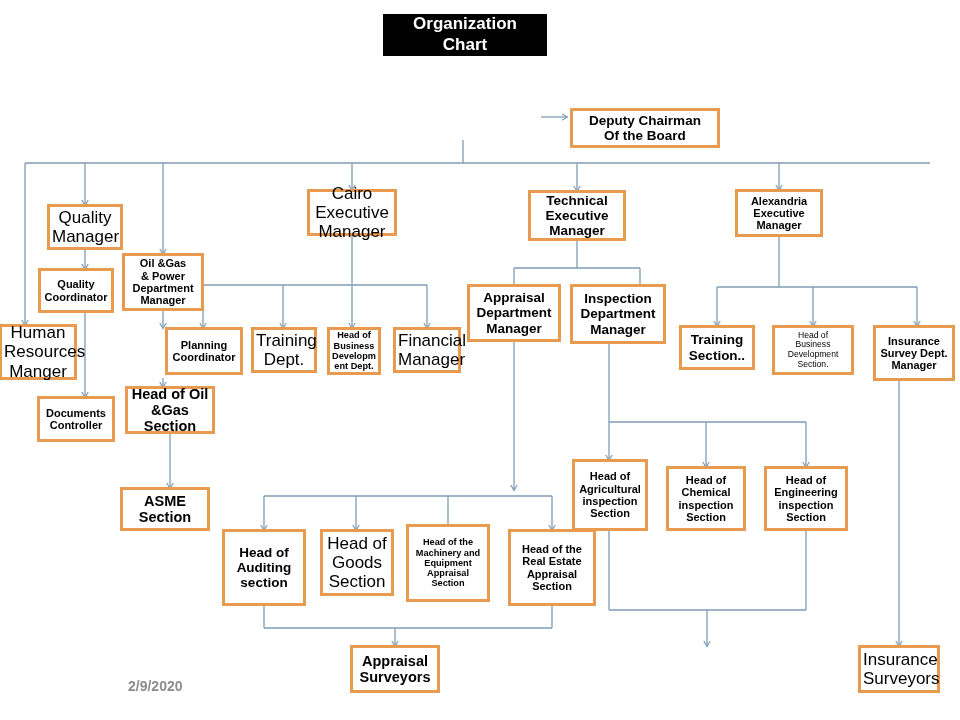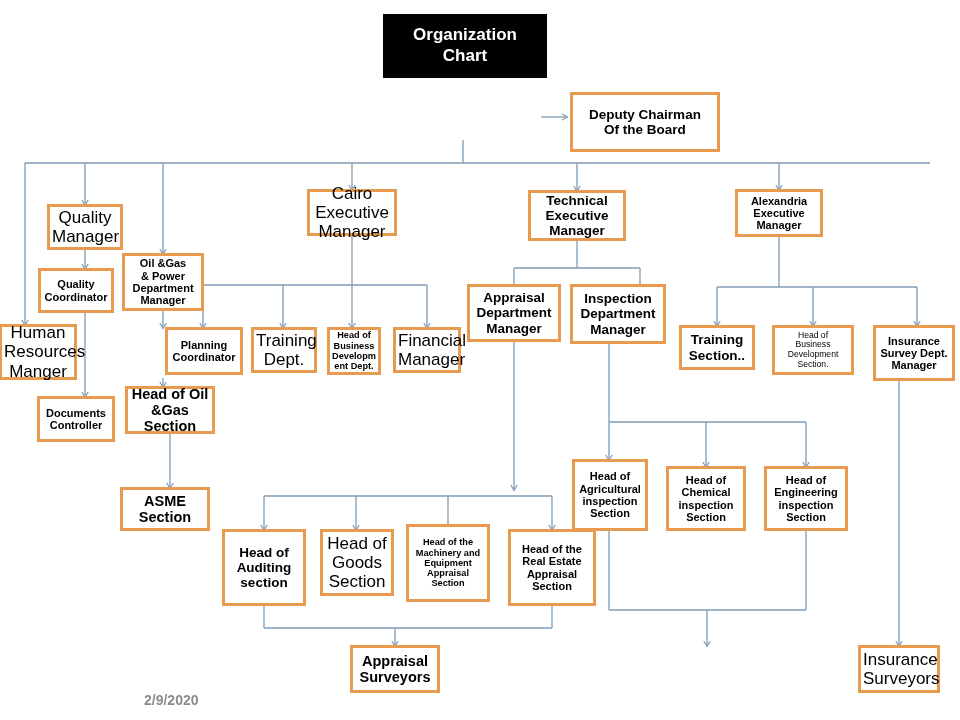--- a/index.html
+++ b/index.html
@@ -110,29 +110,29 @@
 
       <path d="M609,531 L609,610"></path>
       <path d="M806,531 L806,610"></path>
       <path d="M609,610 L806,610"></path>
       <path d="M707,610 L707,645" marker-end="url(#ar)"></path>
 
       <path d="M899,381 L899,645" marker-end="url(#ar)"></path>
     </g>
   </svg>
 
-  <div class="t-title" style="left:383px;top:14px;width:164px;height:64px;">
+  <div class="t-title" style="left:383px;top:14px;width:164px;height:42px;">
     <div>
       <div>Organization</div>
       <div>Chart</div>
     </div>
   </div>
 
 
-  <div class="node sz-lg" style="left:570px;top:92px;width:150px;height:60px;">
+  <div class="node sz-lg" style="left:570px;top:108px;width:150px;height:40px;">
     <span>Deputy Chairman<br>Of the Board</span>
   </div>
 
   <div class="node sz-md" style="left:47px;top:204px;width:76px;height:46px;">
     <span>Quality<br>Manager</span>
   </div>
 
   <div class="node sz-sm" style="left:38px;top:268px;width:76px;height:45px;">
     <span>Quality<br>Coordinator</span>
   </div>
@@ -235,15 +235,15 @@
 
   <div class="node sz-xl" style="left:350px;top:645px;width:90px;height:48px;">
     <span>Appraisal<br>Surveyors</span>
   </div>
 
 
   <div class="node sz-md" style="left:858px;top:645px;width:82px;height:48px;">
     <span>Insurance<br>Surveyors</span>
   </div>
 
-  <div class="datestamp" style="left:128px;top:692px;margin-left:16px;">2/9/2020</div>
+  <div class="datestamp" style="left:128px;top:678px;">2/9/2020</div>
 
 </div>
 
 </body></html>

